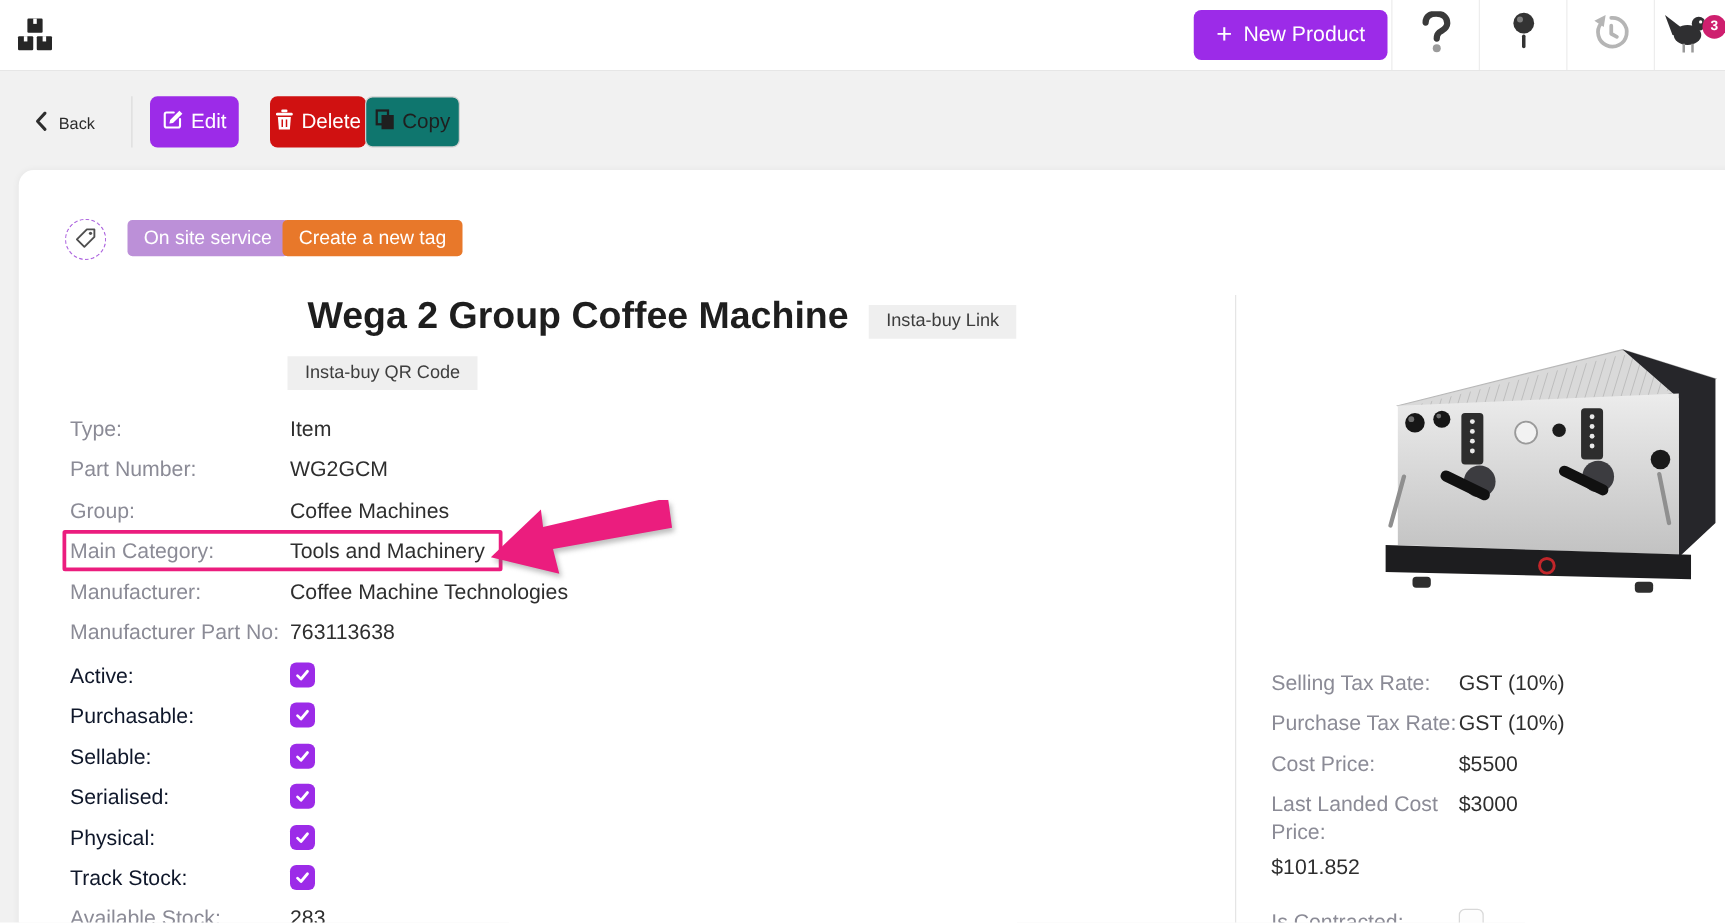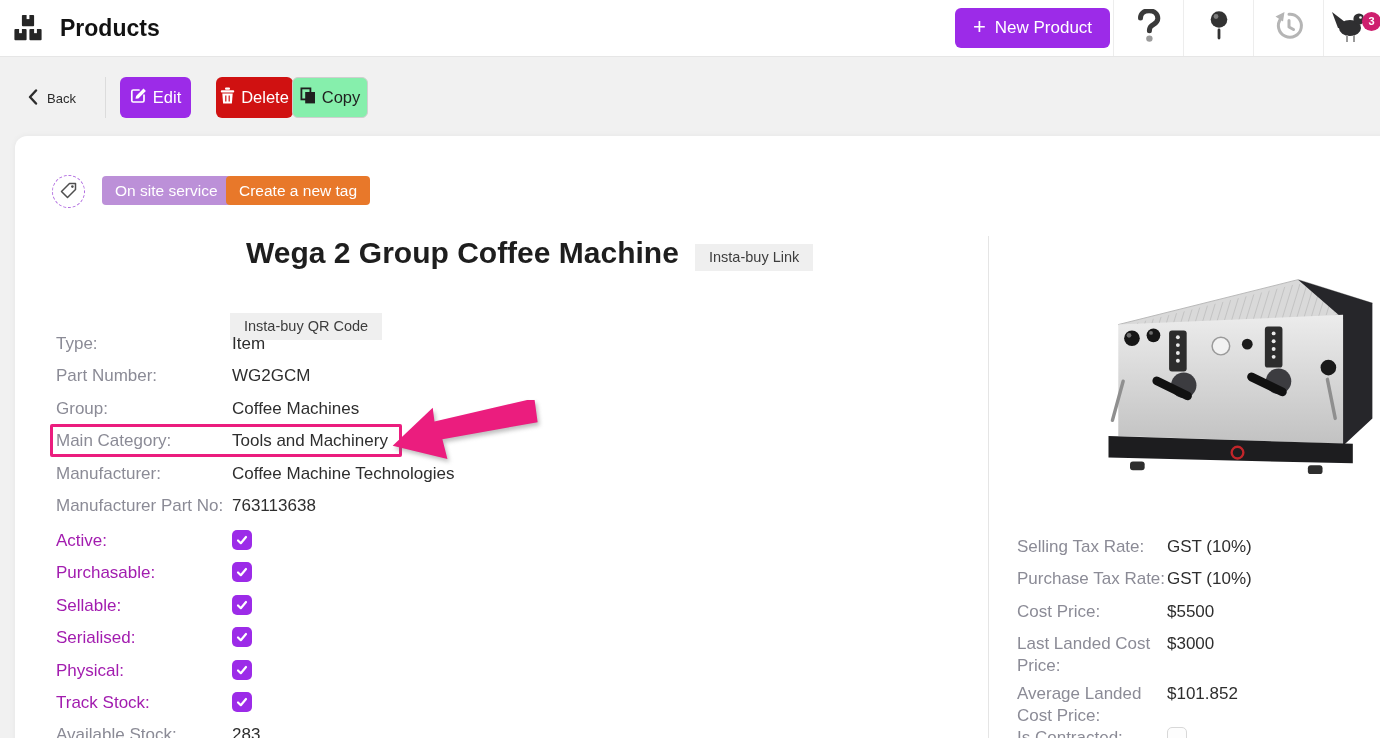--- a/index.html
+++ b/index.html
@@ -32,46 +32,46 @@
   
   .back-link { position:absolute; left:28px; top:84px; height:28px;
     display:flex; align-items:center; gap:9px; font-size:13px;
     color:#2b2b2b; cursor:pointer; background:none; border:none; font-family:inherit; }
   .tool-divider { position:absolute; left:105px; top:77px; width:1px; height:41px; background:#dcdcdc; }
   .tbtn { position:absolute; top:77px; height:41px; border-radius:6px;
     display:flex; align-items:center; justify-content:center; gap:6px;
     font-family:inherit; font-size:16.5px; cursor:pointer; border:none; }
   .btn-edit { left:120px; width:71px; background:#9C2BE8; color:#fff; }
   .btn-delete { left:204px; width:77px; background:#D01111; color:#fff;margin-left:12px; }
-  .btn-copy { left:292px; width:76px; background:#86efac; color:#1f1f1f;
+  .btn-copy { left:292px; width:76px; background:#0f766e; color:#1f1f1f;
     border:1px solid #cfcfcf; }
   
   .card { position:absolute; left:15px; top:136px; right:-20px; bottom:-25px;
     background:#fff; border-radius:12px; box-shadow:0 0 6px rgba(0,0,0,.05); }
   .tag-circle { position:absolute; left:37px; top:39px; width:33px; height:33px;
     border:1.6px dashed #b06ae0; border-radius:50%; display:flex;
     align-items:center; justify-content:center; background:#fff; cursor:pointer; }
   .pill { position:absolute; top:40px; height:29px; line-height:29px;
     padding:0 13px; border-radius:4px; color:#fff; font-size:15.5px;
     border:none; font-family:inherit; cursor:pointer; }
   .pill-purple { left:87px; background:#BC90D8; }
   .pill-orange { left:211px; background:#E8782A; }
   .prod-title { position:absolute; left:215px; top:100px; font-size:30px;
     font-weight:600; color:#1e1e1e;margin-left:16px; }
   .chip { position:absolute; height:27px; line-height:27px; padding:0 14px;
     background:#efefef; border:none; border-radius:0; font-size:14.5px;
     color:#3d3d3d; font-family:inherit; cursor:pointer; }
   .chip-link { left:680px; top:108px; }
-  .chip-qr { left:215px; top:149px;margin-top:28px; }
+  .chip-qr { left:215px; top:149px; }
   
   .irow { position:absolute; left:41px; height:22px; line-height:22px; font-size:17px; }
   .ilabel { color:#8b8b96; }
   .ivalue { position:absolute; left:176px; color:#2e2e2e; white-space:nowrap; }
   .frow { position:absolute; left:41px; height:22px; line-height:22px; font-size:17px; }
-  .flabel { color:#a21caf; }
+  .flabel { color:#0f172a; }
   .checkbox { position:absolute; left:176px; top:0; width:20px; height:20px;
     border-radius:5px; background:#9C2BE8; display:flex; align-items:center;
     justify-content:center; cursor:pointer; }
   .checkbox.unchecked { background:#fdfdfd; border:1px solid #d8d8d8; }
   .highlight-box { position:absolute; left:35px; top:288px; width:352px; height:33px;
     border:3px solid #EB1D7E; border-radius:2px; z-index:3; pointer-events:none; }
   .annot-arrow { position:absolute; left:375px; top:264px; z-index:4;
     filter:drop-shadow(2px 3px 2px rgba(110,110,110,.45)); pointer-events:none; }
   .v-divider { position:absolute; left:973px; top:100px; bottom:0; width:1px; background:#e5e5e5; }
   .prod-image { position:absolute; left:1075px; top:128px; width:295px; height:215px; }
@@ -98,21 +98,20 @@
         <rect x="1.5" y="17" width="13" height="12" rx="1"></rect>
         <rect x="17.5" y="17" width="13" height="12" rx="1"></rect>
       </g>
       <g fill="#fff">
         <rect x="14.5" y="2" width="3" height="4.5"></rect>
         <rect x="6.5" y="17" width="3" height="4.5"></rect>
         <rect x="22.5" y="17" width="3" height="4.5"></rect>
       </g>
     </svg>
   </span>
-  <h1 class="page-title">Products</h1>
 
   <button class="btn-new">
     <span class="plus">+</span>
     <span>New Product</span>
   </button>
 
   <div class="icon-cell cell-help">
     <span>
       <svg width="26" height="34" viewBox="0 0 26 34">
         <path d="M4.5 9 C4.5 3.8 8.8 1.8 13 1.8 C18 1.8 21.8 4.8 21.8 9.5 C21.8 13.8 18 14.9 15.4 16.9 C13.8 18.2 13.4 19.4 13.4 21.8" fill="none" stroke="#3a3a3a" stroke-width="5" stroke-linecap="round"></path>
@@ -367,21 +366,20 @@
   </div>
   <div class="prow p3">
     <span class="plabel">Cost Price:</span>
     <span class="pvalue">$5500</span>
   </div>
   <div class="prow p4">
     <span class="plabel">Last Landed Cost Price:</span>
     <span class="pvalue">$3000</span>
   </div>
   <div class="prow p5">
-    <span class="plabel">Average Landed Cost Price:</span>
     <span class="pvalue">$101.852</span>
   </div>
   <div class="prow p6">
     <span class="plabel">Is Contracted:</span>
     <span class="checkbox unchecked"></span>
   </div>
 
 </section>
 
 </body></html>

